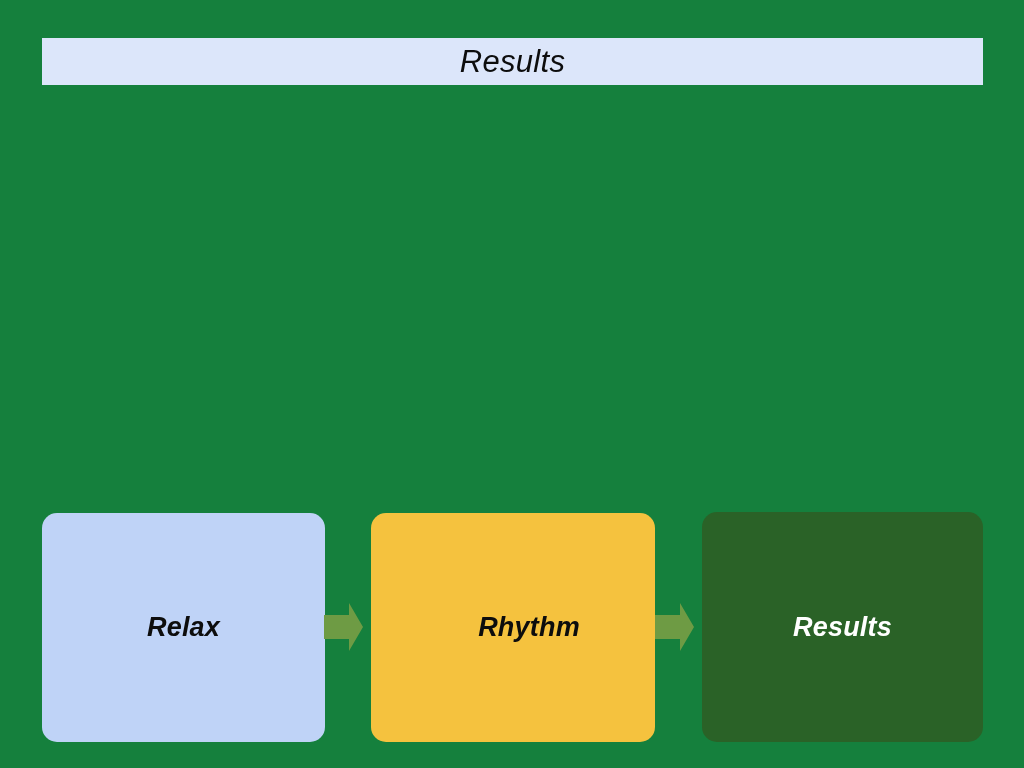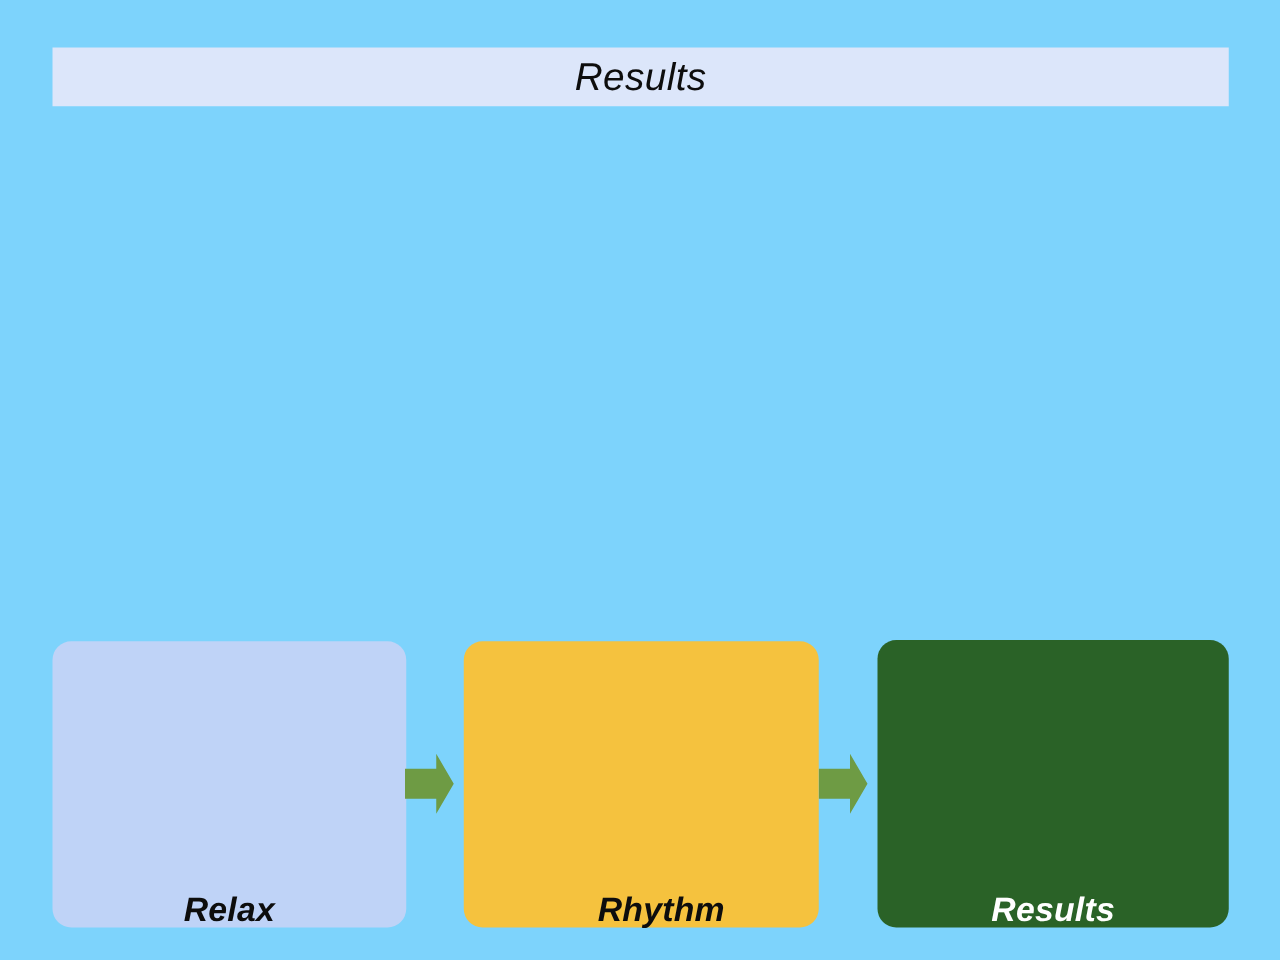--- a/index.html
+++ b/index.html
@@ -13,21 +13,21 @@
     font-family: "Liberation Sans", sans-serif;
     overflow: hidden;
     position: relative;
   }
 
   .slide {
     position: absolute;
     inset: 0;
     width: 1024px;
     height: 768px;
-    background: #7dd3fc;
+    background: #15803d;
   }
 
   
   .title-band {
     position: absolute;
     left: 42px;
     top: 38px;
     width: 941px;
     height: 47px;
     background: #DCE6FA;
@@ -68,21 +68,21 @@
     top: 0;
     width: 1024px;
     height: 768px;
     pointer-events: none;
   }
 
   .flow-box {
     position: absolute;
     border-radius: 15px;
     display: flex;
-    align-items: flex-end;
+    align-items: center;
     justify-content: center;
     pointer-events: auto;
     box-sizing: border-box;
   }
   .flow-box .box-label {
     font-family: "Liberation Sans", sans-serif;
     font-style: italic;
     font-weight: bold;
     font-size: 27px;
     letter-spacing: 0.2px;

